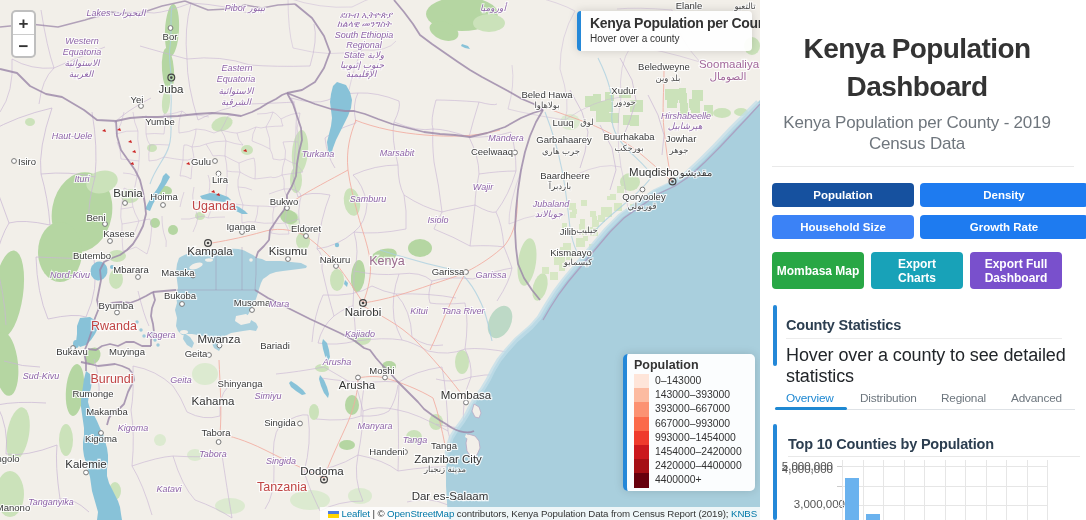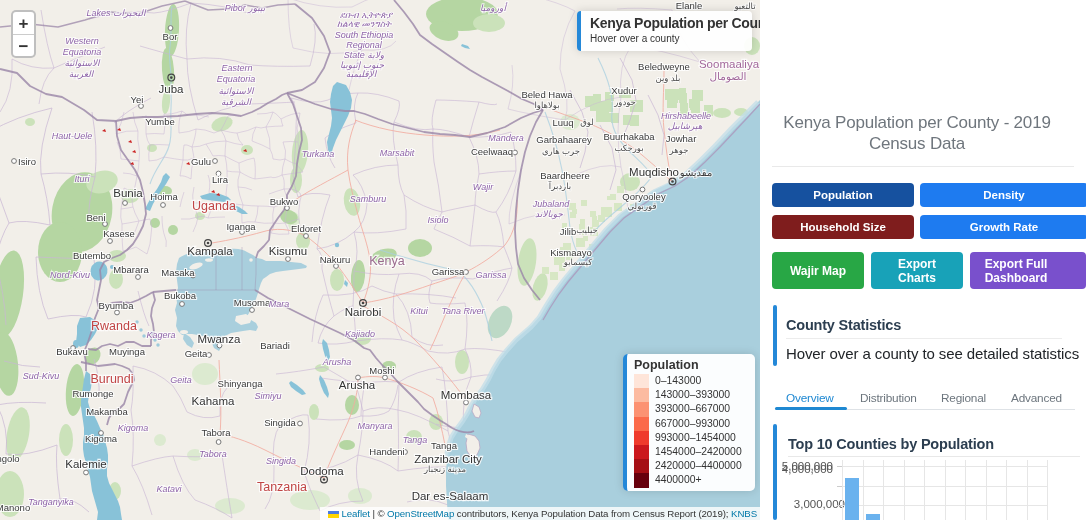--- a/index.html
+++ b/index.html
@@ -43,21 +43,21 @@
 .hr{position:absolute;left:12px;top:166px;width:302px;height:1px;background:#e9e9e9}
 .btn{position:absolute;border-radius:4px;color:#fff;font-weight:bold;text-align:center;
  font-size:11.5px}
 .b1{left:12px;width:142px}.b2{left:160px;width:168px}
 .row1{top:183px;height:24px;line-height:24px}.row2{top:215px;height:24px;line-height:24px}
 .exp{top:252px;height:37px;font-size:12px}
 .exp .in{display:table-cell;vertical-align:middle;width:92px;height:37px;line-height:14px}
 .card-bar{position:absolute;width:4px;background:#2488d8;border-radius:2px}
 .cs-h{position:absolute;left:26px;top:317px;font-size:14.5px;font-weight:bold;color:#2c3e50;letter-spacing:-.2px}
 .cs-div{position:absolute;left:26px;top:338px;width:276px;height:1px;background:#ececec}
-.cs-b{position:absolute;left:26px;top:345px;font-size:15px;color:#212529;letter-spacing:-.1px}
+.cs-b{position:absolute;left:26px;top:345px;font-size:18px;color:#212529;letter-spacing:-.1px}
 .tab{position:absolute;top:391px;font-size:11.8px;color:#6c757d;letter-spacing:-.2px}
 .tab.on{color:#1e88d2}
 .tabline{position:absolute;left:15px;top:409px;width:300px;height:1px;background:#dee2e6}
 .tabul{position:absolute;left:15px;top:407px;width:72px;height:3px;background:#1e88d2;border-radius:2px}
 .ch-h{position:absolute;left:28px;top:436px;font-size:14.5px;font-weight:bold;color:#2c3e50;letter-spacing:-.2px}
 .ch-div{position:absolute;left:28px;top:456px;width:292px;height:1px;background:#e8e8e8}
 .ylab{position:absolute;width:60px;text-align:right;font-size:11.5px;color:#555}
 .plot{position:absolute;left:82px;top:457px;width:206px;height:63px}
 .vgl{position:absolute;top:3px;bottom:0;width:1px;background:#e6e6e6}
 .hgl{position:absolute;left:0;right:0;height:1px;background:#e6e6e6}
@@ -486,33 +486,34 @@
       <div class="lrow"><i style="background:#FC9272"></i><span>393000–667000</span></div>
       <div class="lrow"><i style="background:#FB6A4A"></i><span>667000–993000</span></div>
       <div class="lrow"><i style="background:#EF3B2C"></i><span>993000–1454000</span></div>
       <div class="lrow"><i style="background:#CB181D"></i><span>1454000–2420000</span></div>
       <div class="lrow"><i style="background:#A50F15"></i><span>2420000–4400000</span></div>
       <div class="lrow"><i style="background:#67000D"></i><span>4400000+</span></div>
     </div>
 <div class="attr"><span class="flag"></span><span class="lk">Leaflet</span> | © <span class="lk">OpenStreetMap</span> contributors, Kenya Population Data from Census Report (2019); <span class="lk">KNBS</span></div>
 </div>
 <div id="panel">
+<div class="h1">Kenya Population Dashboard</div>
 <div class="sub">Kenya Population per County - 2019<br>Census Data</div>
 <div class="hr"></div>
 <div class="btn b1 row1" style="background:#16519f">Population</div>
 <div class="btn b2 row1" style="background:#1e7bf0">Density</div>
-<div class="btn b1 row2" style="background:#7f1d1d">Household Size</div>
+<div class="btn b1 row2" style="background:#3b82f6">Household Size</div>
 <div class="btn b2 row2" style="background:#1e7bf0">Growth Rate</div>
 <div class="btn exp" style="left:12px;width:92px;background:#28a745">
-      <span class="in">Wajir Map</span>
+      <span class="in">Mombasa Map</span>
     </div>
 <div class="btn exp" style="left:111px;width:92px;background:#18a2b8">
       <span class="in">Export<br>Charts</span>
     </div>
-<div class="btn exp" style="left:210px;width:116px;background:#7950cc">
+<div class="btn exp" style="left:210px;width:92px;background:#7950cc">
       <span class="in">Export Full<br>Dashboard</span>
     </div>
 <div class="card-bar" style="left:13px;top:305px;height:61px"></div>
 <div class="cs-h">County Statistics</div>
 <div class="cs-div"></div>
 <div class="cs-b">Hover over a county to see detailed statistics</div>
 <div class="tab on" style="left:26px">Overview</div>
 <div class="tab" style="left:100px">Distribution</div>
 <div class="tab" style="left:181px">Regional</div>
 <div class="tab" style="left:251px">Advanced</div>

